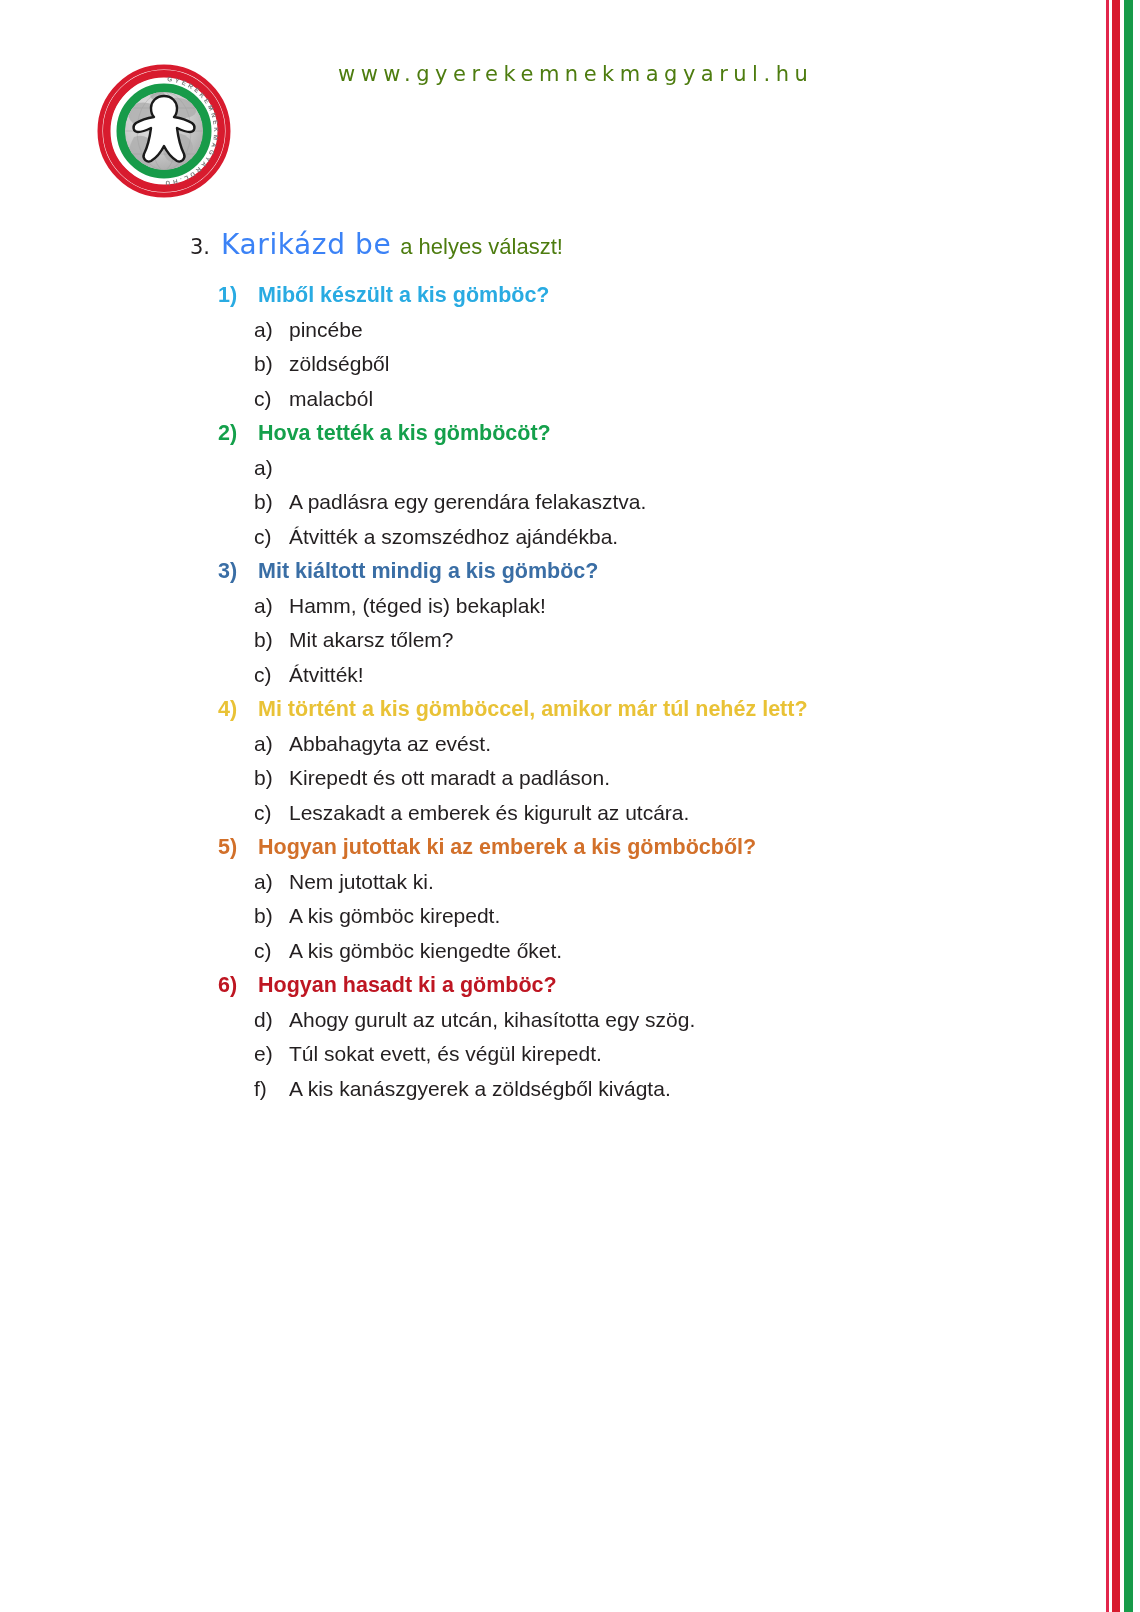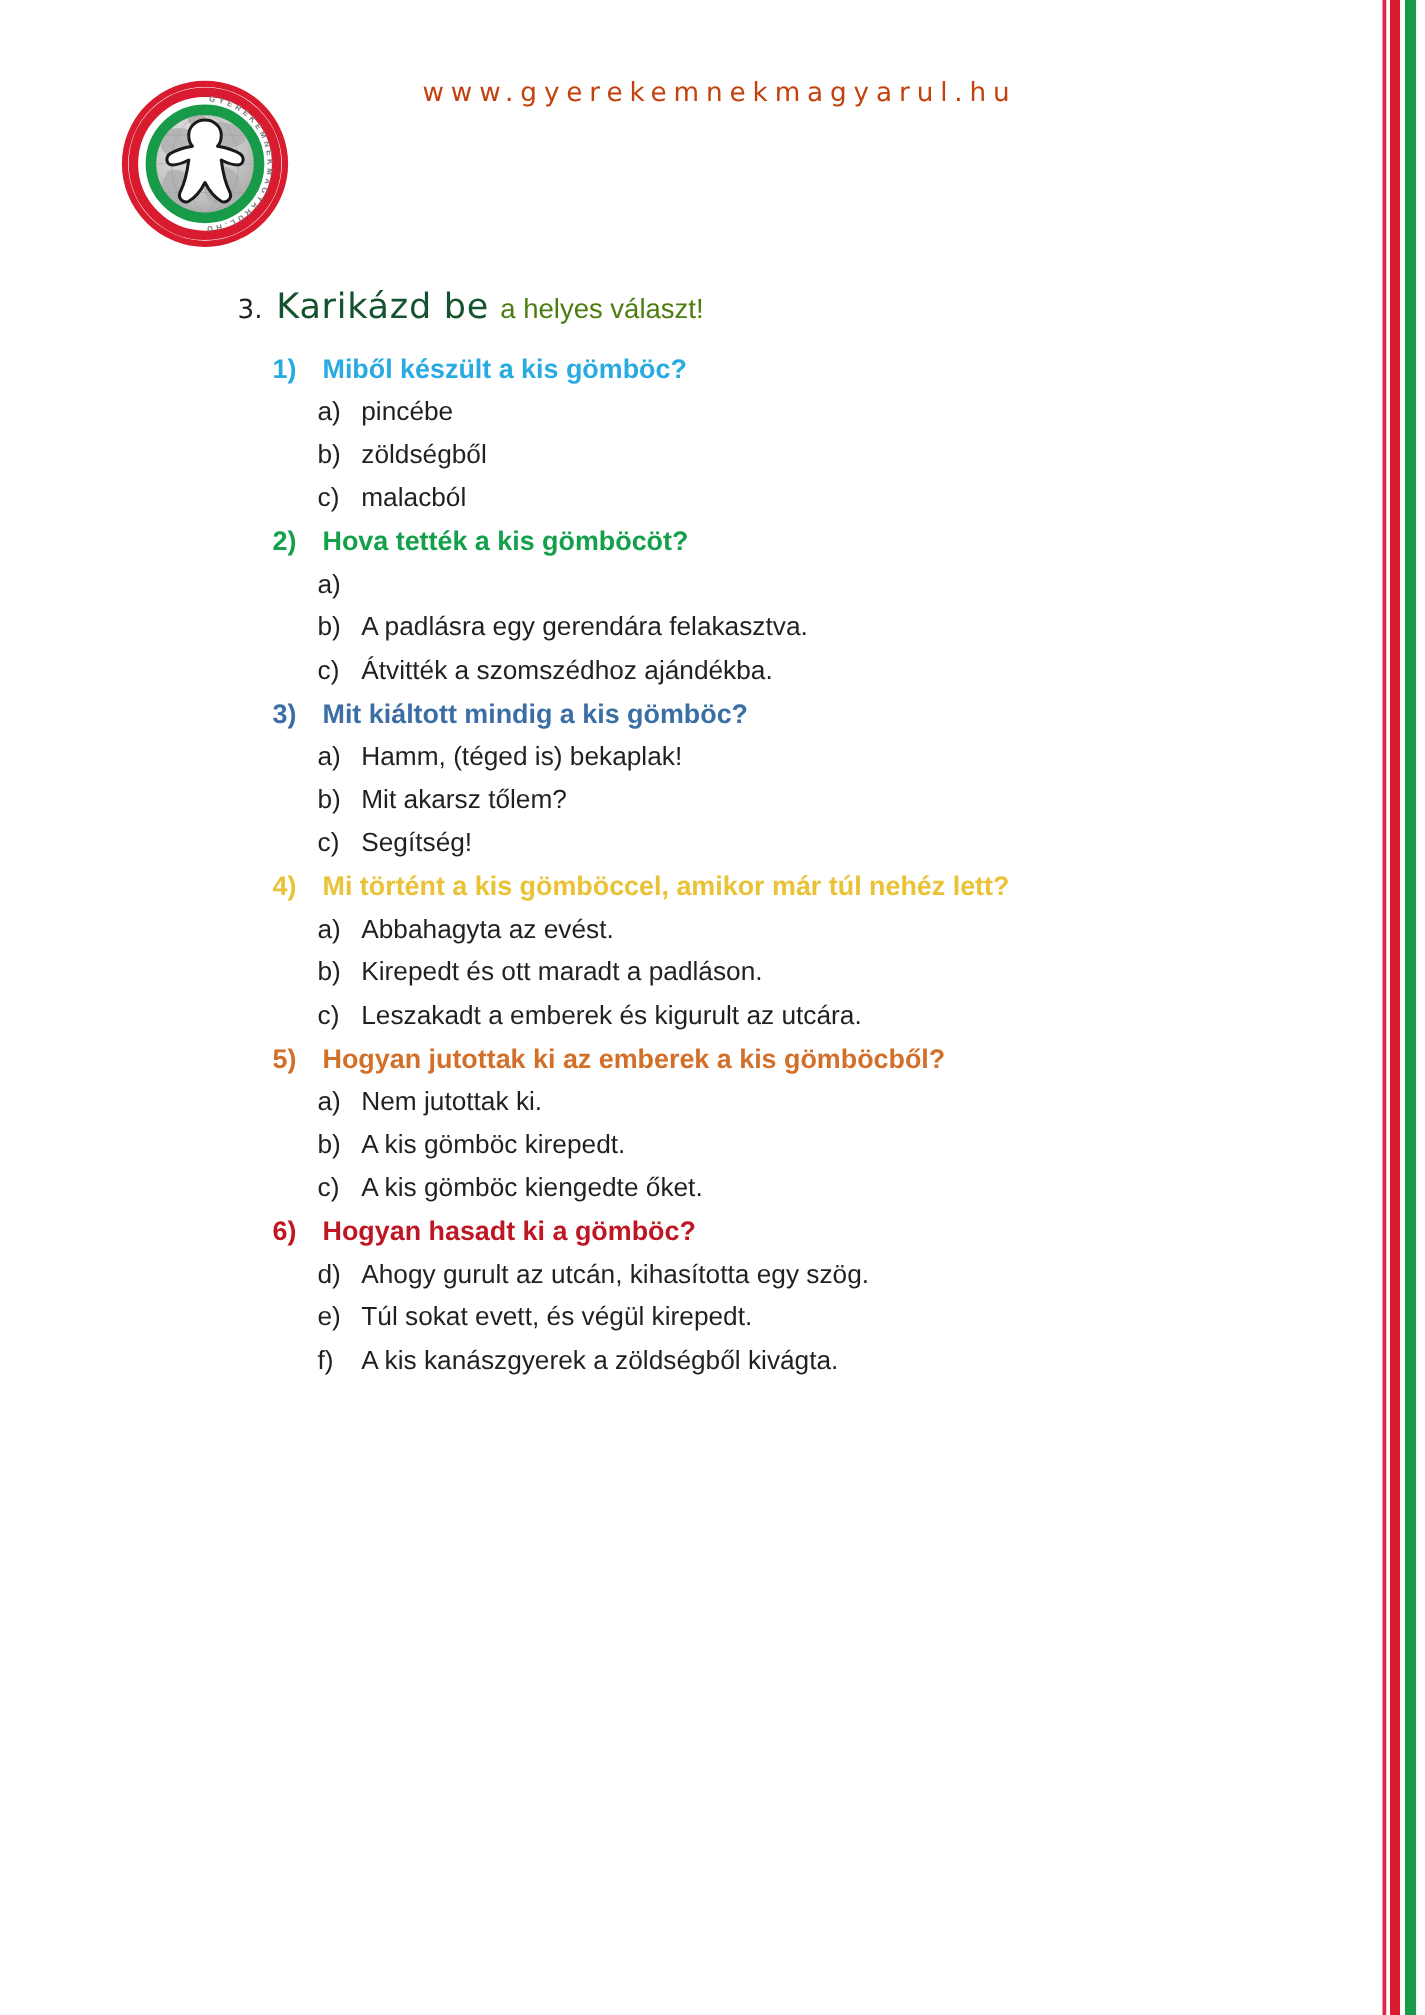--- a/index.html
+++ b/index.html
@@ -59,21 +59,21 @@
   }
   .logo svg { display: block; width: 100%; height: 100%; }
 
   .site-url {
     position: absolute;
     left: 338px;
     top: 62px;
     font-family: "DejaVu Sans", sans-serif;
     font-size: 21px;
     letter-spacing: 5.5px;
-    color: #c2410c;
+    color: #4d7c0f;
     white-space: nowrap;
   }
 
   
   .task {
     position: absolute;
     left: 190px;
     top: 228px;
     display: flex;
     align-items: baseline;
@@ -82,21 +82,21 @@
   .task-number {
     font-family: "DejaVu Sans", sans-serif;
     font-size: 21px;
     color: #231f20;
     margin-right: 11px;
   }
   .task-hand {
     font-family: "DejaVu Sans", sans-serif;
     font-size: 28px;
     letter-spacing: 0.6px;
-    color: #14532d;
+    color: #3b82f6;
     margin-right: 9px;
   }
   .task-rest {
     font-family: "Liberation Sans", sans-serif;
     font-size: 22px;
     color: #4d7c0f;
   }
 
   
   .questions {
@@ -261,21 +261,21 @@
         <div class="a-line">
           <span class="a-letter">a)</span>
           <span class="a-text">Hamm, (téged is) bekaplak!</span>
         </div>
         <div class="a-line">
           <span class="a-letter">b)</span>
           <span class="a-text">Mit akarsz tőlem?</span>
         </div>
         <div class="a-line">
           <span class="a-letter">c)</span>
-          <span class="a-text">Segítség!</span>
+          <span class="a-text">Átvitték!</span>
         </div>
       </div>
       <div class="q-block">
         <div class="q-line" style="color: rgb(233, 194, 54);">
           <span class="q-num">4)</span>
           <span class="q-text">Mi történt a kis gömböccel, amikor már túl nehéz lett?</span>
         </div>
         <div class="a-line">
           <span class="a-letter">a)</span>
           <span class="a-text">Abbahagyta az evést.</span>

